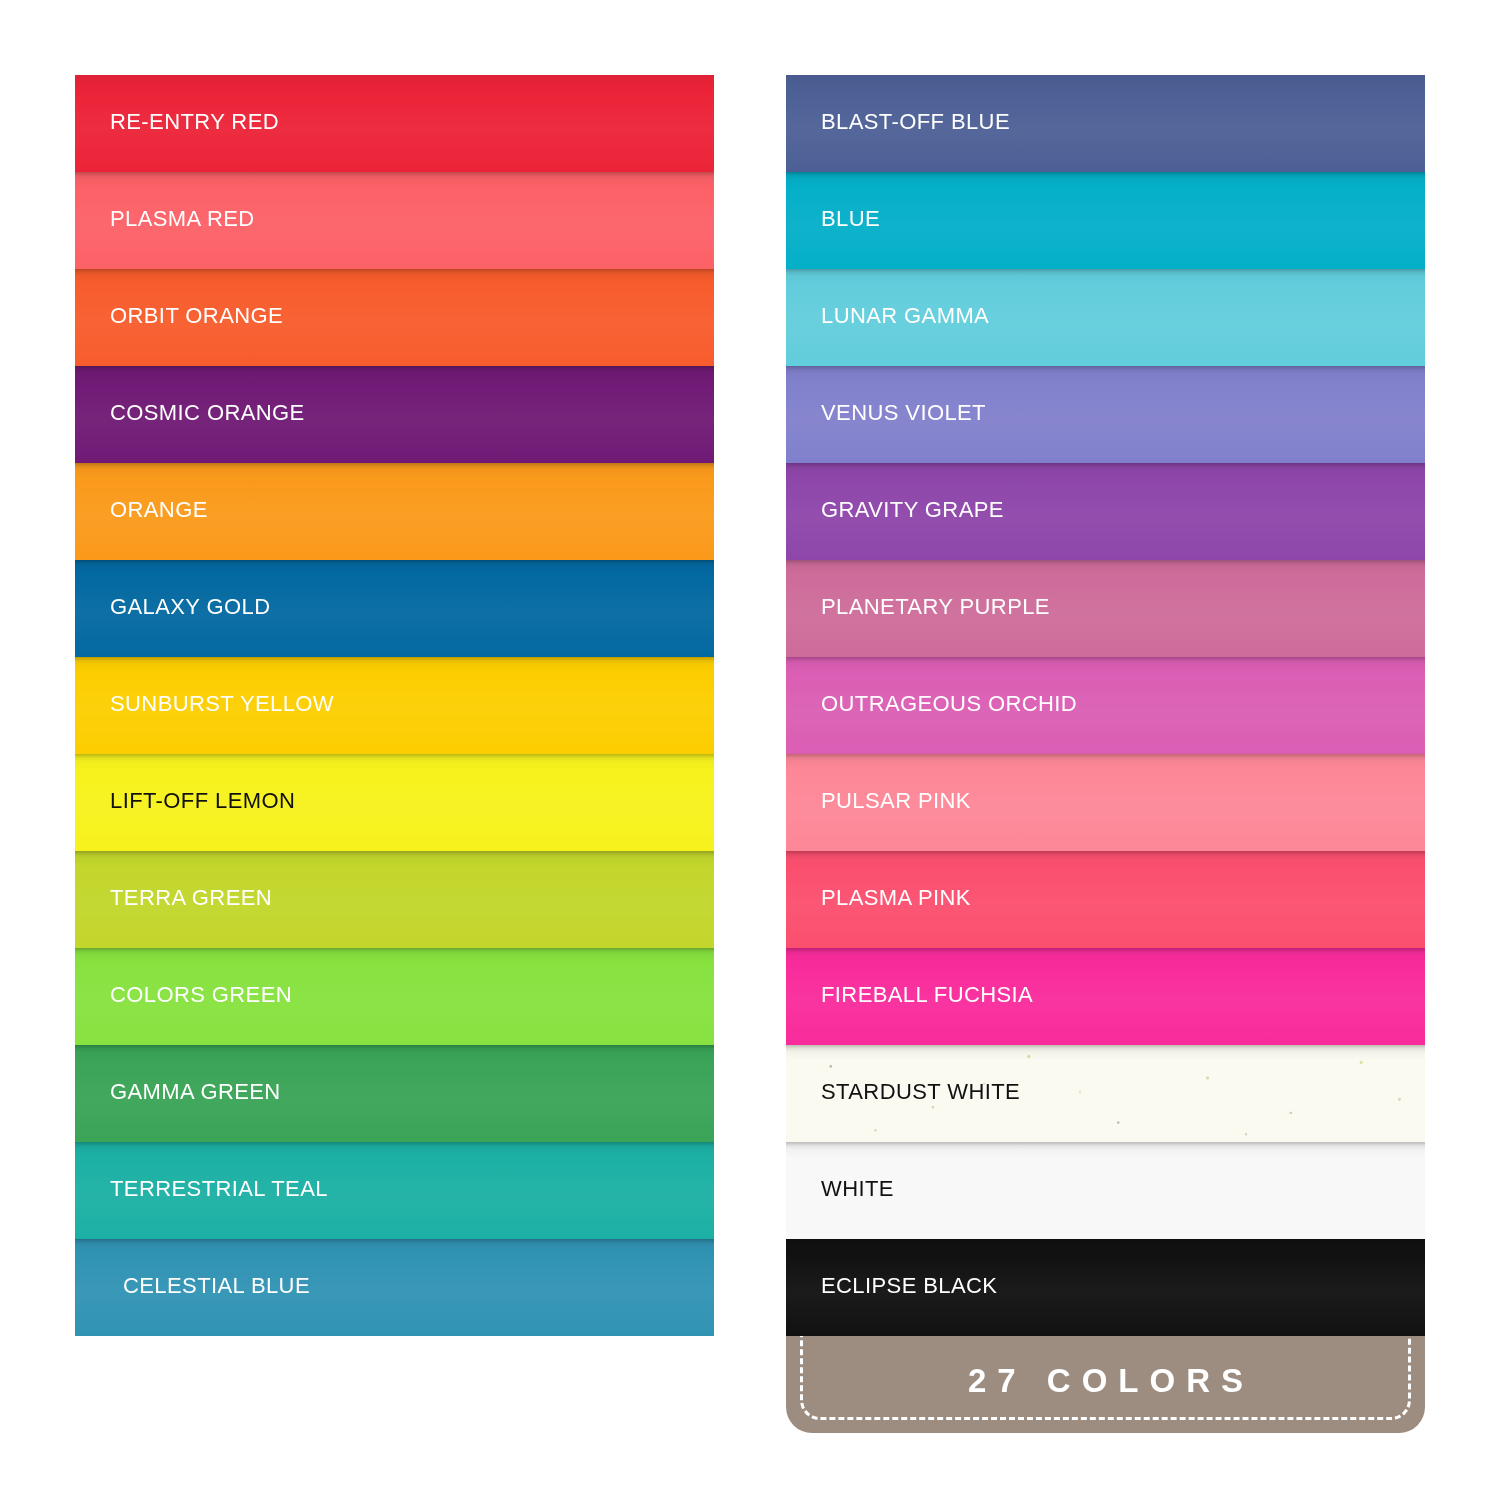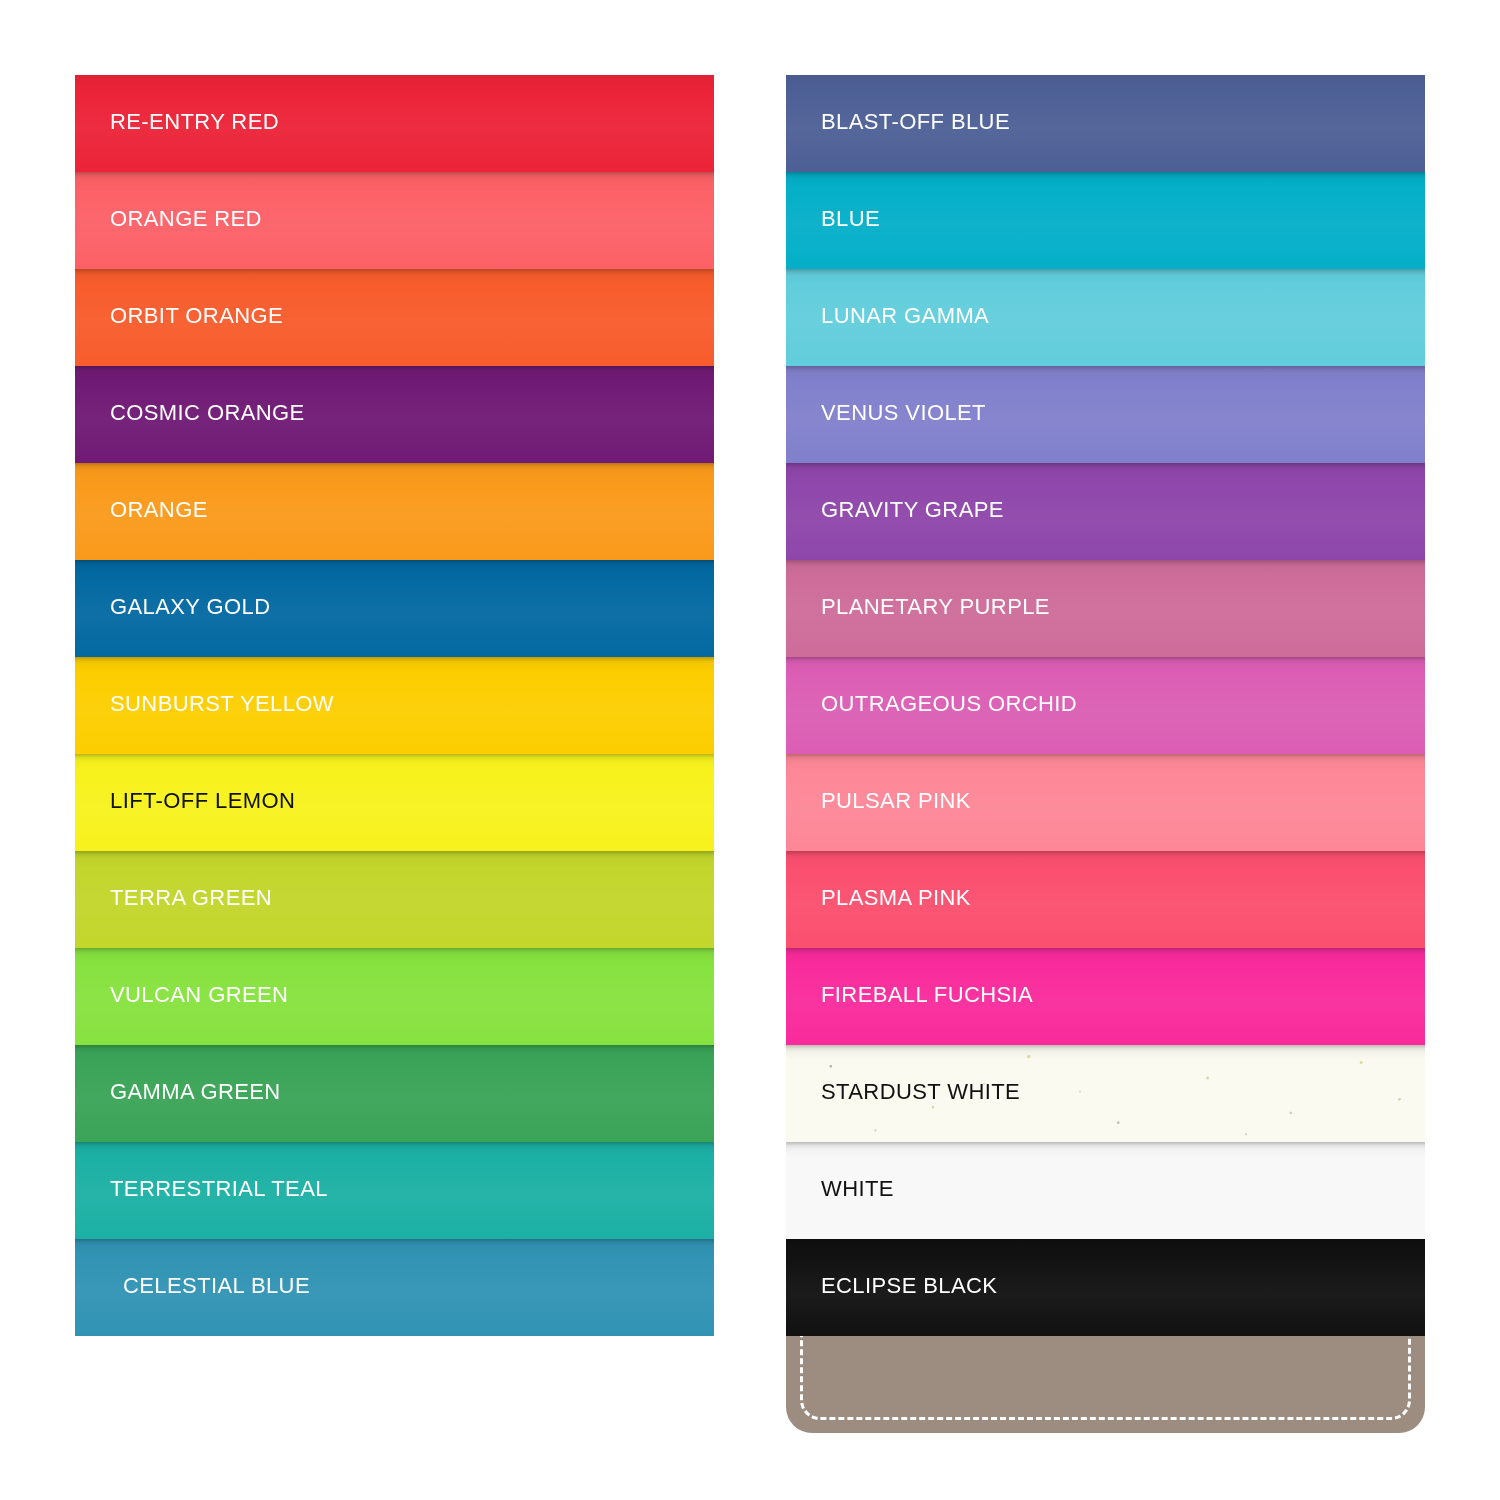--- a/index.html
+++ b/index.html
@@ -141,21 +141,21 @@
 
   <div class="swatch-column" id="column-left">
       <div class="swatch" style="background: rgb(236, 35, 56); z-index: 100;">
         <div class="sheen"></div>
         <div class="edge-shadow"></div>
         <div class="swatch-label label-light">RE-ENTRY RED</div>
       </div>
       <div class="swatch" style="background: rgb(252, 97, 103); z-index: 99;">
         <div class="sheen"></div>
         <div class="edge-shadow"></div>
-        <div class="swatch-label label-light">ORANGE RED</div>
+        <div class="swatch-label label-light">PLASMA RED</div>
       </div>
       <div class="swatch" style="background: rgb(248, 92, 44); z-index: 98;">
         <div class="sheen"></div>
         <div class="edge-shadow"></div>
         <div class="swatch-label label-light">ORBIT ORANGE</div>
       </div>
       <div class="swatch" style="background: #701a75; z-index: 97;">
         <div class="sheen"></div>
         <div class="edge-shadow"></div>
         <div class="swatch-label label-light">COSMIC ORANGE</div>
@@ -181,21 +181,21 @@
         <div class="swatch-label label-dark">LIFT-OFF LEMON</div>
       </div>
       <div class="swatch" style="background: rgb(194, 214, 43); z-index: 92;">
         <div class="sheen"></div>
         <div class="edge-shadow"></div>
         <div class="swatch-label label-light">TERRA GREEN</div>
       </div>
       <div class="swatch" style="background: rgb(135, 226, 63); z-index: 90;">
         <div class="sheen"></div>
         <div class="edge-shadow"></div>
-        <div class="swatch-label label-light">VULCAN GREEN</div>
+        <div class="swatch-label label-light">COLORS GREEN</div>
       </div>
       <div class="swatch" style="background: rgb(58, 164, 87); z-index: 89;">
         <div class="sheen"></div>
         <div class="edge-shadow"></div>
         <div class="swatch-label label-light">GAMMA GREEN</div>
       </div>
       <div class="swatch" style="background: rgb(28, 176, 164); z-index: 88;">
         <div class="sheen"></div>
         <div class="edge-shadow"></div>
         <div class="swatch-label label-light">TERRESTRIAL TEAL</div>
@@ -267,16 +267,17 @@
         <div class="sheen"></div>
         <div class="edge-shadow"></div>
         <div class="swatch-label label-dark">WHITE</div>
       </div>
       <div class="swatch" style="background: rgb(17, 17, 17); z-index: 88;">
         <div class="sheen"></div>
         <div class="swatch-label label-light">ECLIPSE BLACK</div>
       </div>
       <div id="colors-count-badge" style="background: rgb(157, 141, 128); z-index: 1;">
         <div class="dashed-outline"></div>
+        <div class="badge-text" style="color: rgb(255, 255, 255);">27 COLORS</div>
       </div>
     </div>
 
 </div>
 
 </body></html>

